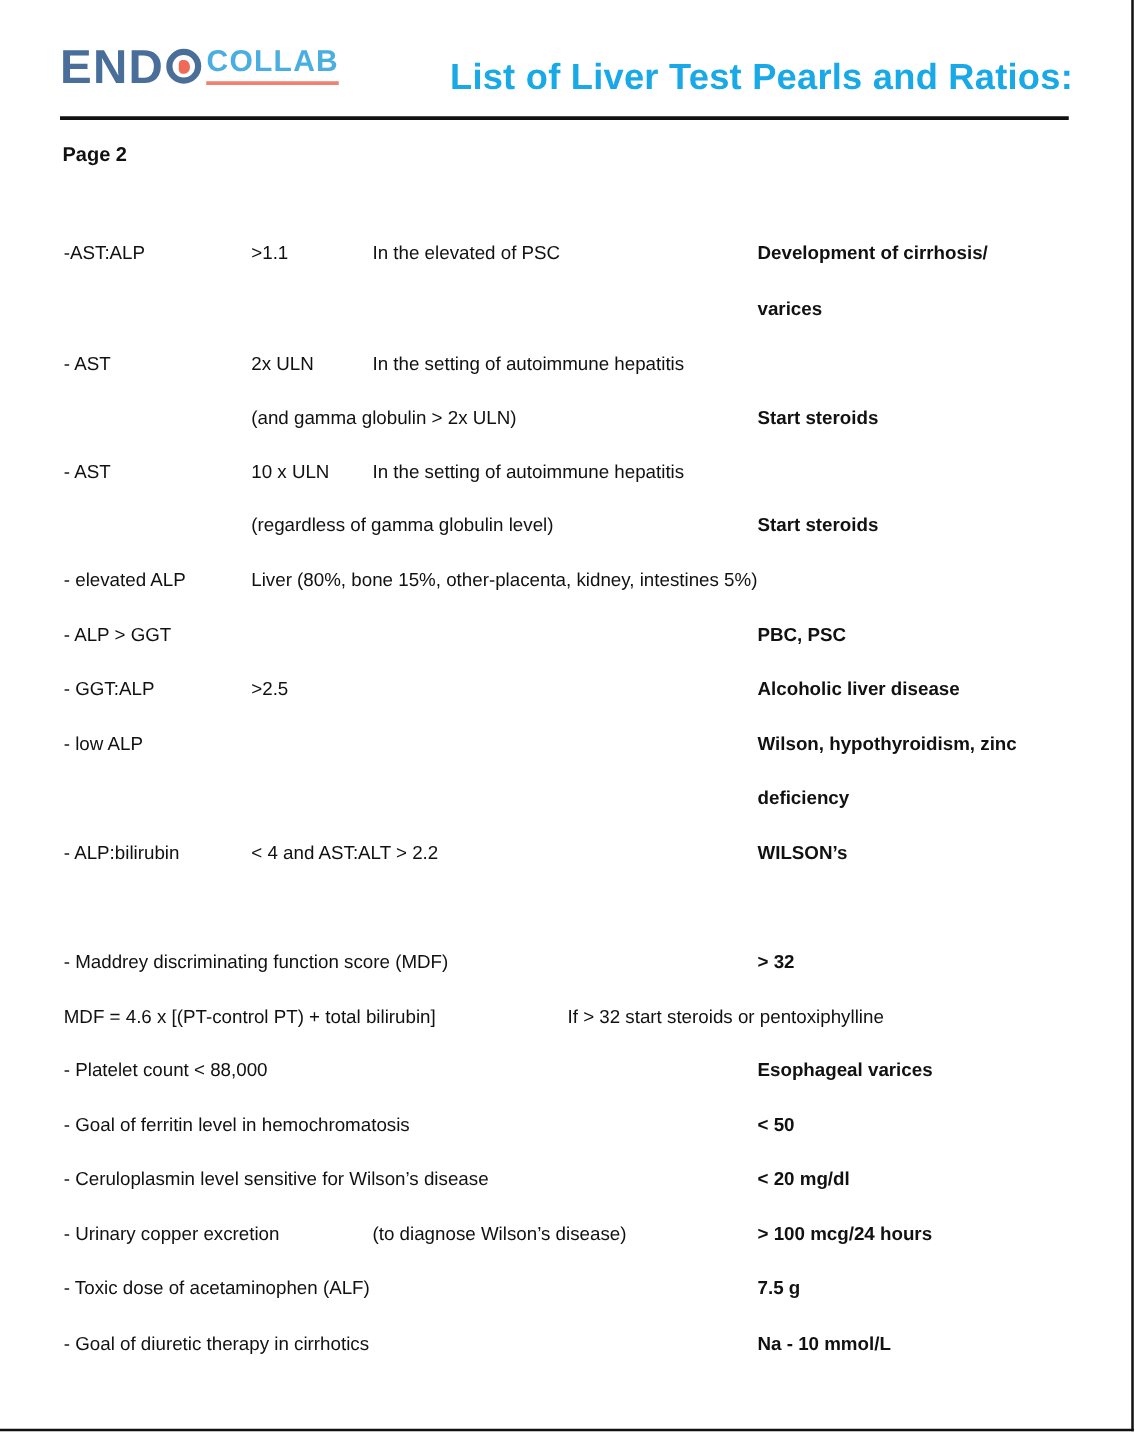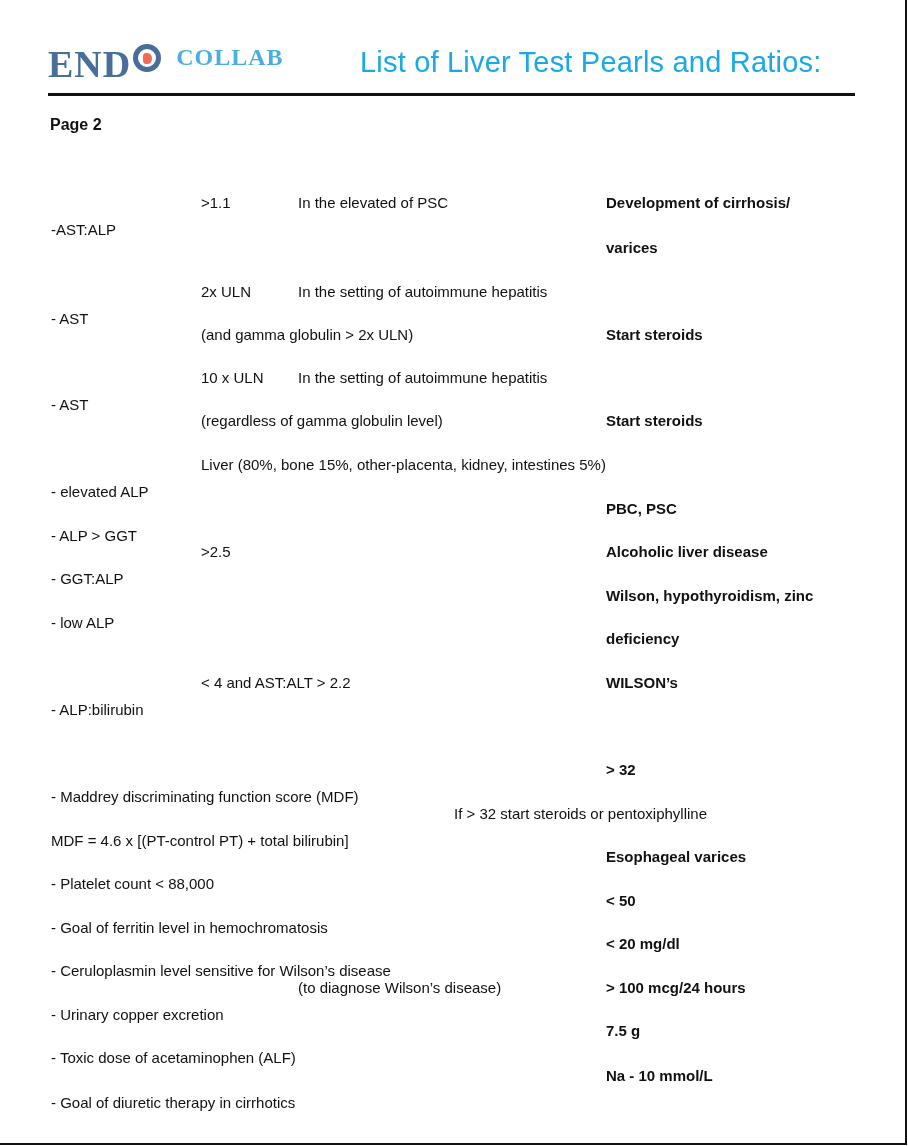--- a/index.html
+++ b/index.html
@@ -6,42 +6,42 @@
     body {
       width: 908px; height: 1146px; position: relative; overflow: hidden;
       font-family: "Liberation Sans", "DejaVu Sans", sans-serif;
       color: #111111;
     }
     .page-frame {
       position: absolute; left: 0; top: 0; width: 905px; height: 1143px;
       border-right: 2px solid #111; border-bottom: 2px solid #111;
       box-sizing: content-box;
     }
-    .logo { position: absolute; left: 48px; top: 44px; height: 44px; display: flex; align-items: flex-start; font-family: Liberation Serif, serif; }
+    .logo { position: absolute; left: 48px; top: 32px; height: 44px; display: flex; align-items: center; }
     .logo-endo { font-size: 38px; font-weight: bold; color: #4a6e9a; letter-spacing: 1px; line-height: 40px; }
     .logo-o {
       display: inline-block; width: 28px; height: 28px; border: 5px solid #4a6e9a; border-radius: 50%;
       position: relative; margin: 0 2px 3px 2px; box-sizing: border-box;
     }
     .logo-o .stomach {
       position: absolute; left: 5px; top: 4px; width: 9px; height: 11px; background: #f06a5a;
       border-radius: 40% 60% 60% 40%;
     }
-    .logo-collab-wrap { display: flex; flex-direction: row; margin-left: 13px; margin-bottom: 4px; }
+    .logo-collab-wrap { display: flex; flex-direction: column; margin-left: 2px; margin-bottom: 4px; }
     .logo-collab { font-size: 24px; font-weight: bold; color: #4aaee0; letter-spacing: 1px; line-height: 26px; }
     .logo-underline { height: 3px; background: #f08070; margin-top: 2px; }
     .title {
-      position: absolute; left: 360px; top: 46px; font-size: 29px; font-weight: normal; color: #19a9e6;
+      position: absolute; left: 360px; top: 46px; font-size: 29px; font-weight: bold; color: #19a9e6;
       white-space: nowrap; letter-spacing: 0.2px;
     }
     .rule { position: absolute; left: 48px; top: 93px; width: 807px; height: 3px; background: #111; }
     .page-label { position: absolute; left: 50px; top: 116px; font-size: 16px; font-weight: bold; color: #111; }
     .row { position: absolute; left: 0; width: 908px; font-size: 15px; line-height: 18px; white-space: nowrap; }
     .c { position: absolute; top: 0; }
-    .c1 { left: 51px; margin-top: 27px; }
+    .c1 { left: 51px; }
     .c2 { left: 173px; margin-left: 28px; }
     .c3 { left: 298px; }
     .c4 { left: 606px; font-weight: bold; }
     .mid { left: 422px; margin-left: 32px; }
   </style>
 </head>
 <body>
 
 <div class="page-frame"></div>
 

